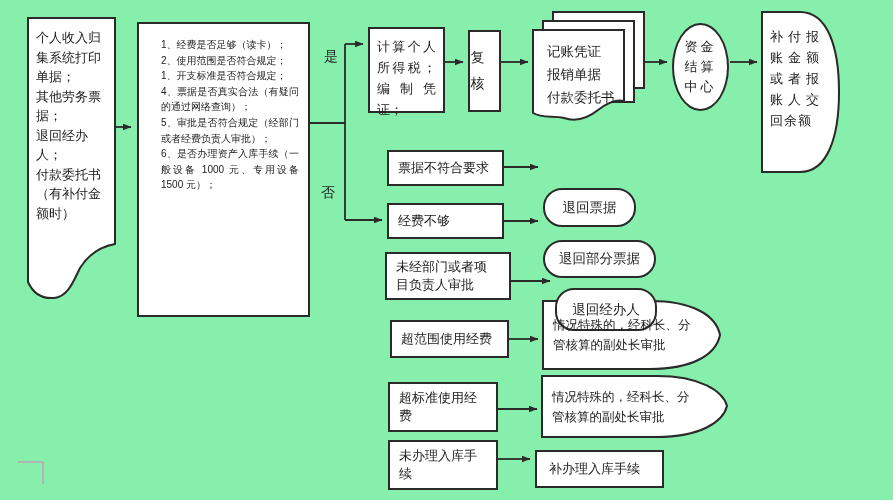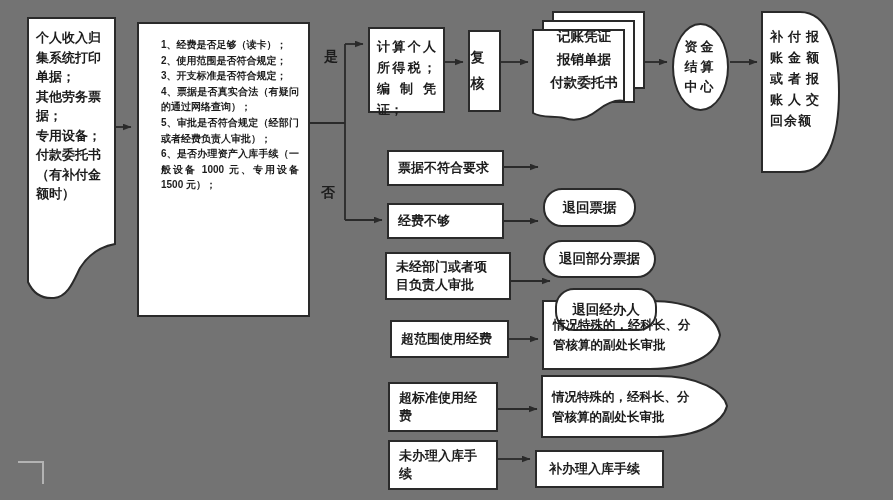--- a/index.html
+++ b/index.html
@@ -1,18 +1,18 @@
 <!DOCTYPE html>
 <html><head>
 <meta charset="utf-8">
 <style>
   html,body{margin:0;padding:0;background:#ffffff;}
   .canvas{
-    position:relative;width:893px;height:500px;background:#737373;overflow:hidden;
-    font-family:"Liberation Sans","DejaVu Sans",sans-serif;color:#1c1c1c;font-weight:bold;
+    position:relative;width:893px;height:500px;background:#86efac;overflow:hidden;
+    font-family:"Liberation Sans","DejaVu Sans",sans-serif;color:#1c1c1c;
   }
   .overlay{position:absolute;left:0;top:0;}
   .node{position:absolute;box-sizing:border-box;background:#ffffff;border:2px solid #2a2a2a;}
   .rect{border-radius:0;}
   .stadium{border-radius:19px;display:flex;align-items:center;justify-content:center;margin-top:36px;}
   .ellipse{border-radius:50%;display:flex;align-items:center;justify-content:center;text-align:center;}
   .txt{position:absolute;box-sizing:border-box;}
   .cond{display:flex;flex-direction:column;justify-content:center;padding:6px 9px;font-size:13px;line-height:1.35;}
   .checklist{padding:13px 9px 0 22px;font-size:10px;line-height:1.56;}
   .checklist .item{text-align:justify;}
@@ -66,45 +66,45 @@
     <path class="c" d="M509,339 H538" marker-end="url(#arr)"></path>
     <path class="c" d="M498,409 H537" marker-end="url(#arr)"></path>
     <path class="c" d="M498,459 H530" marker-end="url(#arr)"></path>
 
     <path class="faint" d="M18,462 H44 M43,461 V484"></path>
   </svg>
 
   <div class="txt doc-text" style="left:36px;top:28px;width:74px;">
     <div>个人收入归集系统打印单据；</div>
     <div>其他劳务票据；</div>
-    <div>专用设备；</div>
+    <div>退回经办人；</div>
     <div>付款委托书（有补付金额时）</div>
   </div>
 
   <div class="node rect checklist" style="left:137px;top:22px;width:173px;height:295px;">
     <div class="item">1、经费是否足够（读卡）；</div>
     <div class="item">2、使用范围是否符合规定；</div>
-    <div class="item">3、开支标准是否符合规定；</div>
+    <div class="item">1、开支标准是否符合规定；</div>
     <div class="item">4、票据是否真实合法（有疑问的通过网络查询）；</div>
     <div class="item">5、审批是否符合规定（经部门或者经费负责人审批）；</div>
     <div class="item">6、是否办理资产入库手续（一般设备 1000 元、专用设备 1500 元）；</div>
   </div>
 
   <div class="branch-label" style="left:324px;top:48px;">是</div>
   <div class="branch-label" style="left:321px;top:184px;">否</div>
 
   <div class="node rect calc-text" style="left:368px;top:27px;width:77px;height:86px;">
     <div>计算个人所得税；编制凭证；</div>
   </div>
 
   <div class="node rect vertical-chars" style="left:468px;top:30px;width:33px;height:82px;">
     <div style="width:15px;word-break:break-all;text-align:center;">复核</div>
   </div>
 
-  <div class="txt stack-text" style="left:547px;top:26px;width:74px;text-align:center;">
+  <div class="txt stack-text" style="left:547px;top:41px;width:74px;">
     <div>记账凭证</div>
     <div>报销单据</div>
     <div>付款委托书</div>
   </div>
 
   <div class="node ellipse" style="left:672px;top:23px;width:57px;height:88px;">
     <div class="ell-text" style="width:34px;">资金结算中心</div>
   </div>
 
   <div class="txt final-text" style="left:770px;top:26px;width:50px;">补付报账金额或者报账人交回余额</div>

